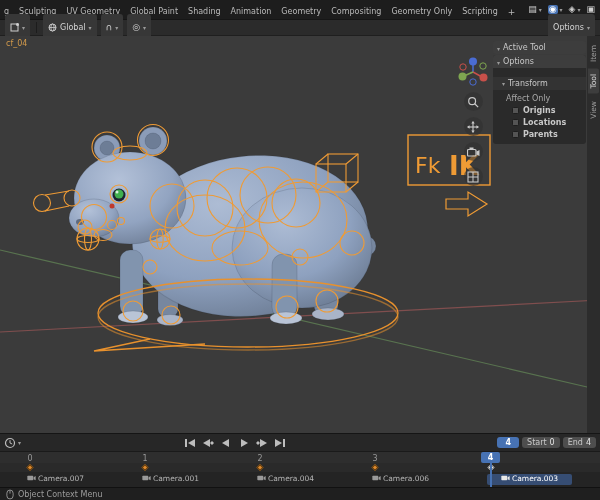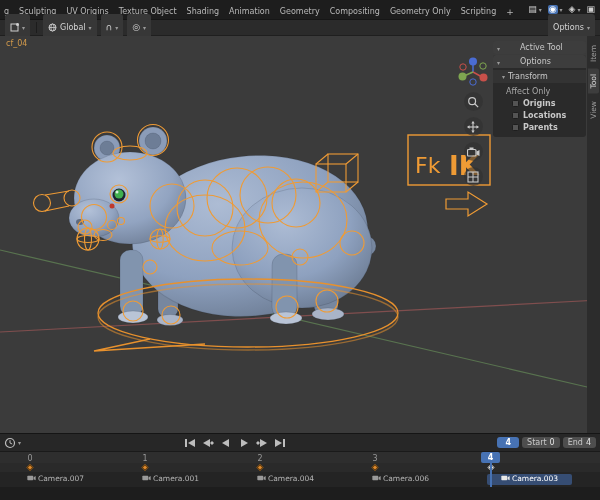--- a/index.html
+++ b/index.html
@@ -36,25 +36,25 @@
   #vp-info { position:absolute; top:3px; left:6px; font-size:8px; color:#d39a4b; }
 
   
   #nav-gizmos { position:absolute; top:20px; right:112px; width:30px;
                 display:flex; flex-direction:column; align-items:center; gap:6px; }
   .nav-btn { width:19px; height:19px; border-radius:50%; background:rgba(48,48,48,0.6);
              display:flex; align-items:center; justify-content:center; }
 
   
   #npanel { position:absolute; top:5px; right:14px; width:93px; font-size:8px; color:#c8c8c8; }
-  .np-header { display:flex; align-items:flex-end; gap:20px; background:#3d3d3d; border-radius:3px;
+  .np-header { display:flex; align-items:flex-end; gap:3px; background:#3d3d3d; border-radius:3px;
                padding:2px 4px; margin-bottom:1px; }
   .np-block { background:rgba(40,40,40,0.88); border-radius:3px; padding-bottom:4px; margin-bottom:1px; }
   .np-block .np-header { border-radius:3px 3px 0 0; margin-bottom:0; }
-  .np-sub { display:flex; align-items:center; gap:3px; padding:2px 4px 2px 9px; background:#333; margin:2px 0 2px; }
+  .np-sub { display:flex; align-items:center; gap:3px; padding:2px 4px 2px 9px; background:#333; margin:9px 0 2px; }
   .np-label { padding:2px 4px 1px 13px; color:#a8a8a8; }
   .np-check { display:flex; align-items:center; gap:4px; padding:1.5px 4px 1.5px 19px; cursor:pointer;font-weight:bold; }
   .cb { width:7px; height:7px; background:#545454; border:1px solid #1e1e1e; border-radius:1.5px; flex:none; }
   .tri { font-size:6px; color:#999; }
 
   
   #side-tabs { position:absolute; top:0; right:0; bottom:0; width:13px; background:#2c2c2c;
                padding-top:4px; display:flex; flex-direction:column; gap:2px; align-items:center; }
   .side-tab { writing-mode:vertical-rl; transform:rotate(180deg); font-size:7.5px; color:#9f9f9f;
               padding:5px 1px; border-radius:2px 0 0 2px; }
@@ -95,22 +95,22 @@
 </style>
 </head>
 <body>
 
 <div id="app">
 
   <header id="topbar">
     <nav id="ws-tabs">
       <div class="ws-tab partial">g</div>
       <div class="ws-tab">Sculpting</div>
-      <div class="ws-tab">UV Origins</div>
-      <div class="ws-tab">Texture Object</div>
+      <div class="ws-tab">UV Geometry</div>
+      <div class="ws-tab">Global Paint</div>
       <div class="ws-tab">Shading</div>
       <div class="ws-tab">Animation</div>
       <div class="ws-tab">Geometry</div>
       <div class="ws-tab">Compositing</div>
       <div class="ws-tab">Geometry Only</div>
       <div class="ws-tab">Scripting</div>
       <div class="ws-add">+</div>
     </nav>
     <div id="topbar-right">
       <div class="tb-group">
@@ -459,14 +459,21 @@
           <rect x="0.5" y="2.5" width="8.5" height="6.5" rx="1" fill="#e8e8e8"></rect>
           <polygon points="9.5,4.5 12.5,3 12.5,9 9.5,7.5" fill="#e8e8e8"></polygon>
         </svg>
       <span class="m-label">Camera.003</span>
     </div>
   </div>
 
   <div id="playhead-line"></div>
   <div id="cf-box">4</div>
 
+  <footer id="statusbar">
+    <svg width="8" height="11" viewBox="0 0 9 12">
+        <rect x="1" y="1" width="7" height="10" rx="3.5" fill="none" stroke="#9c9c9c" stroke-width="1"></rect>
+        <line x1="4.5" y1="1.5" x2="4.5" y2="5" stroke="#9c9c9c" stroke-width="1"></line>
+      </svg>
+    <span>Object Context Menu</span>
+  </footer>
 
 </div>
 
 </body></html>

